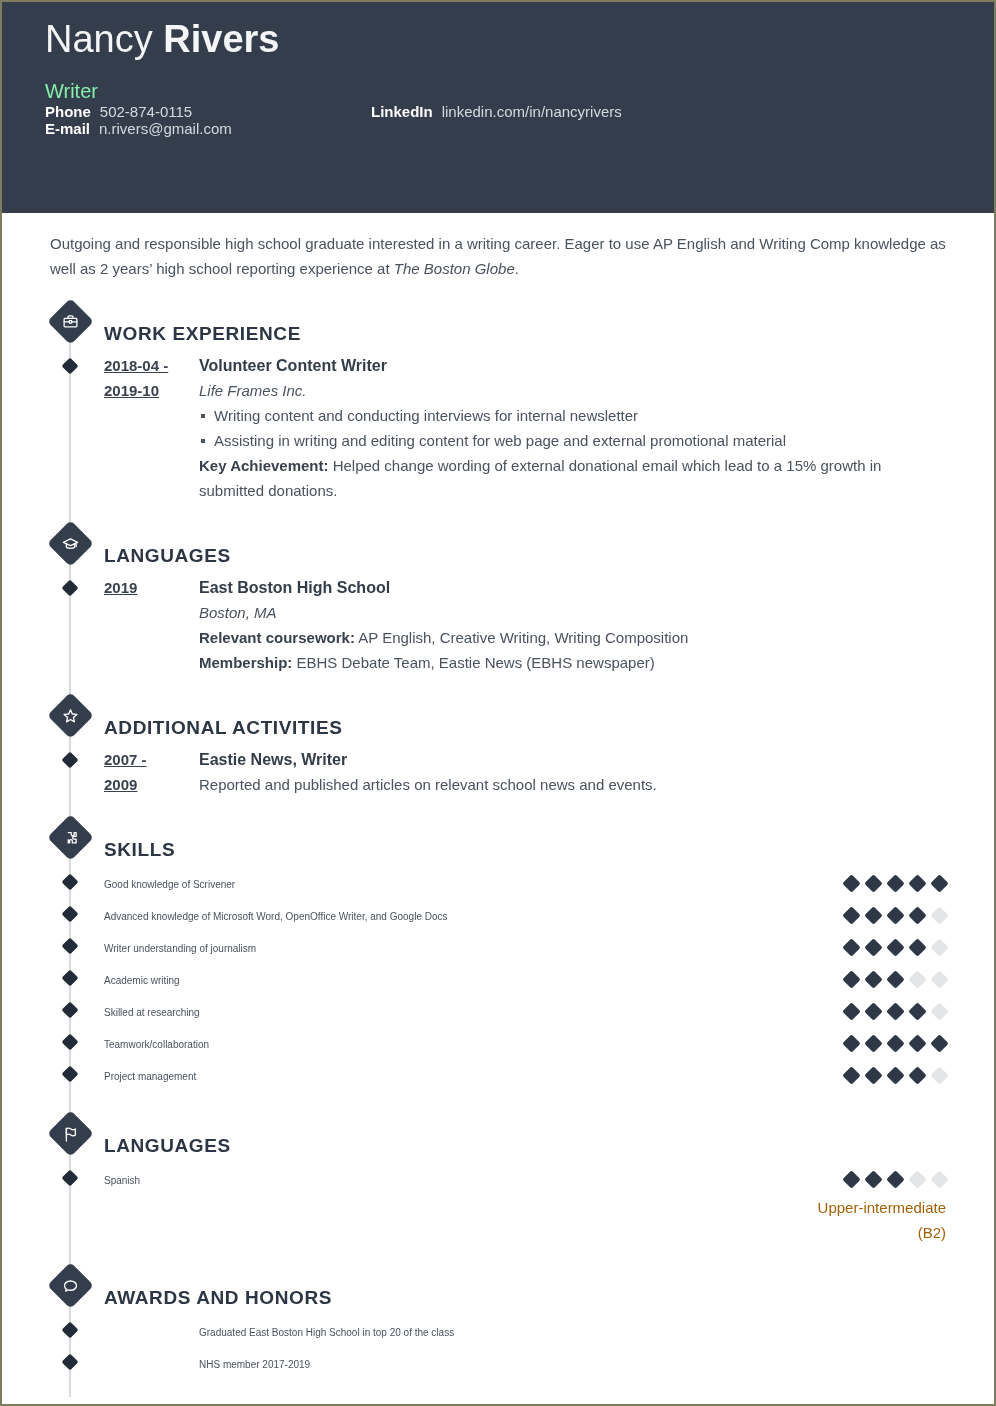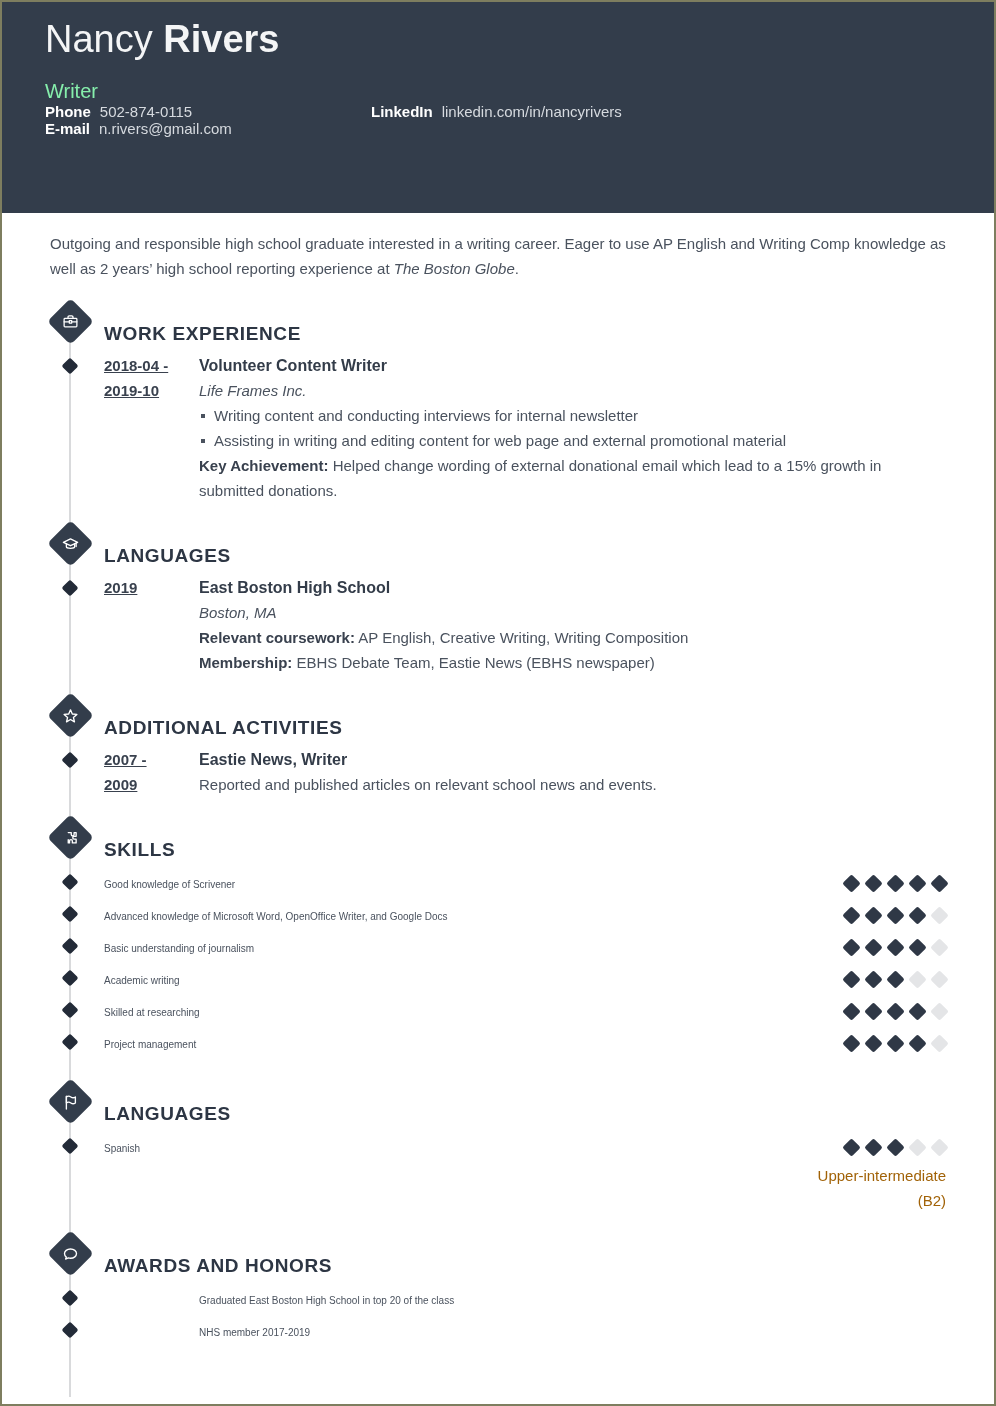--- a/index.html
+++ b/index.html
@@ -255,21 +255,21 @@
             <span class="rd filled"></span>
             <span class="rd filled"></span>
             <span class="rd empty"></span>
           </div>
       </div>
       <div class="skill-row">
         <div class="marker-cell">
             <div class="marker"></div>
           </div>
           <div></div>
-        <div class="label">Basic understanding of journalism</div>
+        <div class="label">Writer understanding of journalism</div>
         <div class="rating">
             <span class="rd filled"></span>
             <span class="rd filled"></span>
             <span class="rd filled"></span>
             <span class="rd filled"></span>
             <span class="rd empty"></span>
           </div>
       </div>
       <div class="skill-row">
         <div class="marker-cell">
@@ -290,20 +290,34 @@
             <div class="marker"></div>
           </div>
           <div></div>
         <div class="label">Skilled at researching</div>
         <div class="rating">
             <span class="rd filled"></span>
             <span class="rd filled"></span>
             <span class="rd filled"></span>
             <span class="rd filled"></span>
             <span class="rd empty"></span>
+          </div>
+      </div>
+      <div class="skill-row">
+        <div class="marker-cell">
+            <div class="marker"></div>
+          </div>
+          <div></div>
+        <div class="label">Teamwork/collaboration</div>
+        <div class="rating">
+            <span class="rd filled"></span>
+            <span class="rd filled"></span>
+            <span class="rd filled"></span>
+            <span class="rd filled"></span>
+            <span class="rd filled"></span>
           </div>
       </div>
       <div class="skill-row">
         <div class="marker-cell">
             <div class="marker"></div>
           </div>
           <div></div>
         <div class="label">Project management</div>
         <div class="rating">
             <span class="rd filled"></span>

